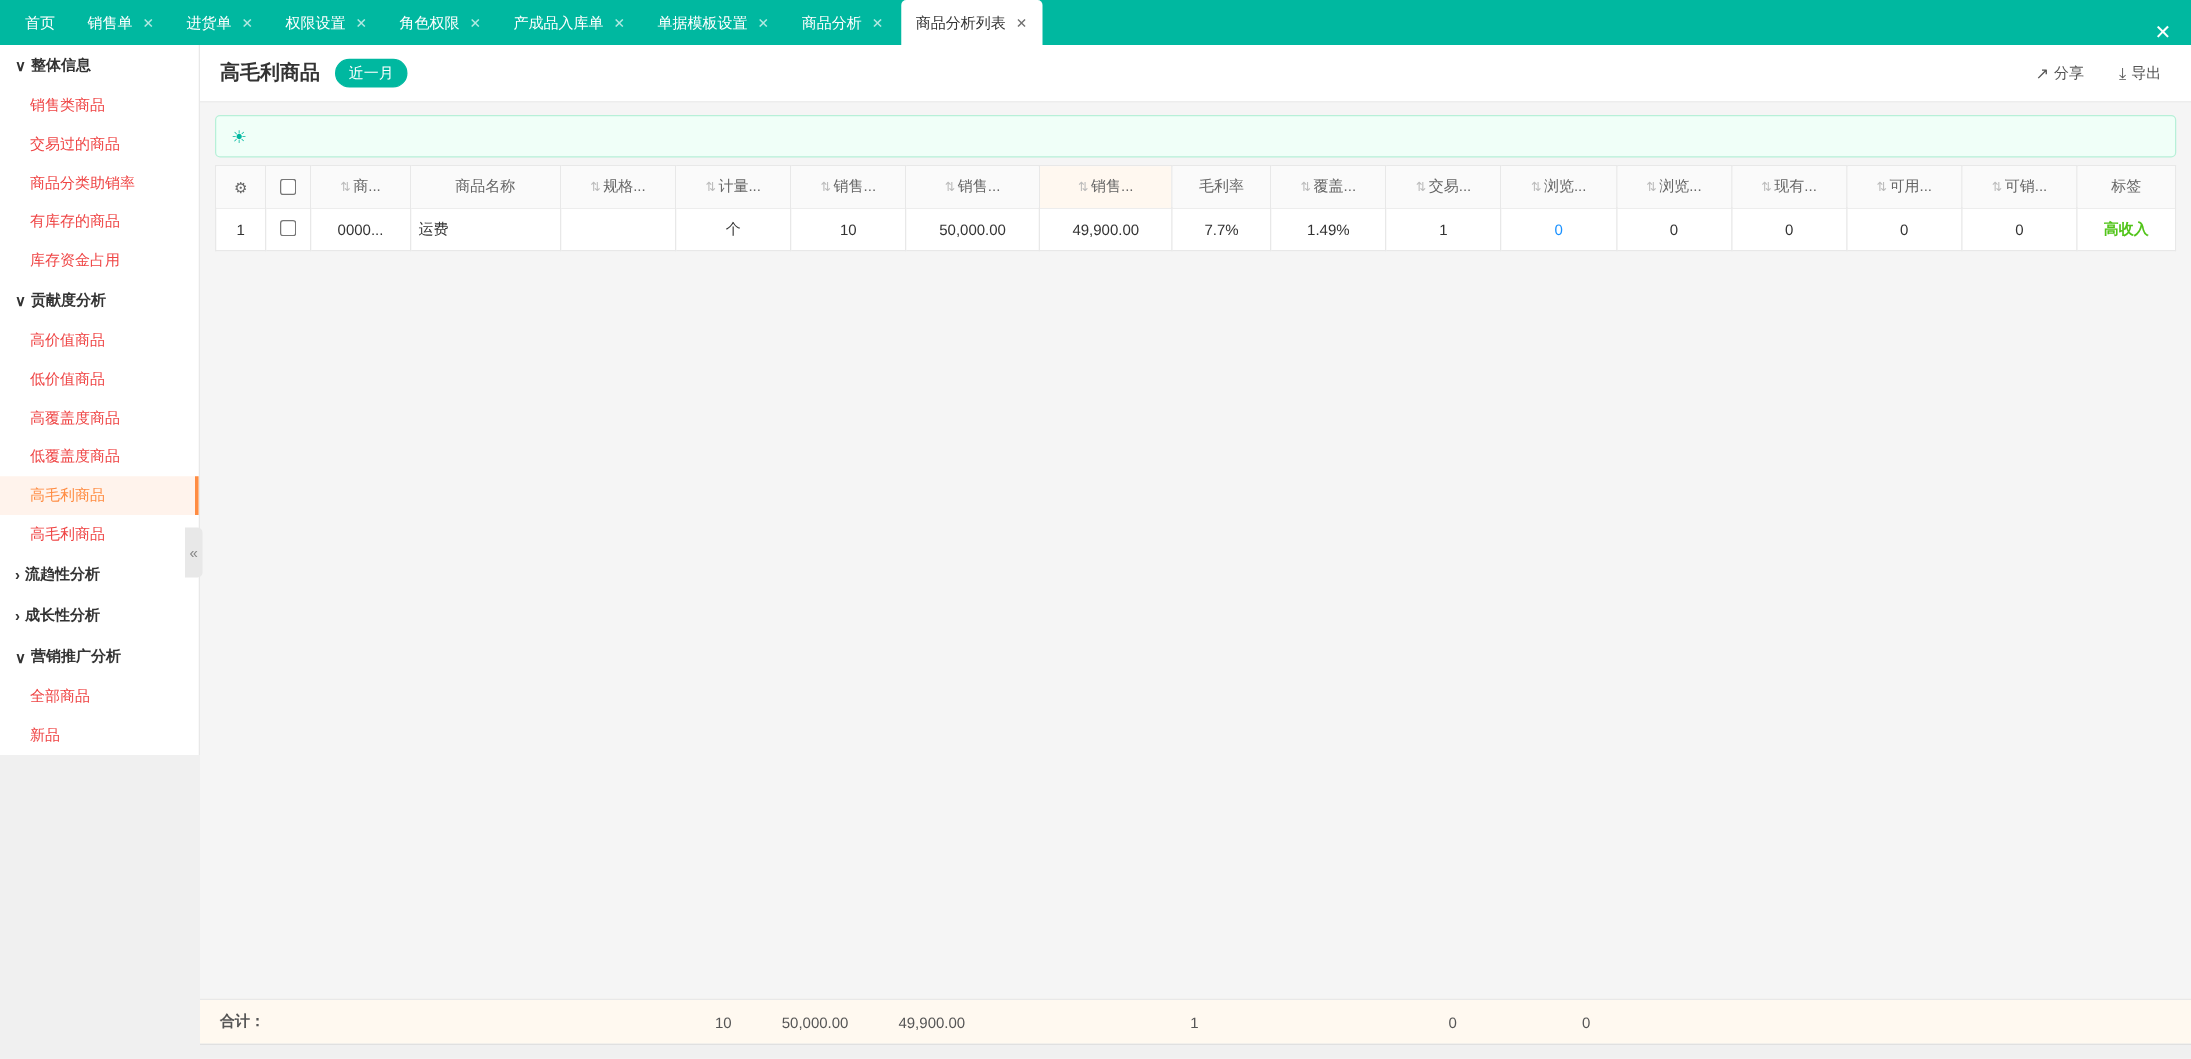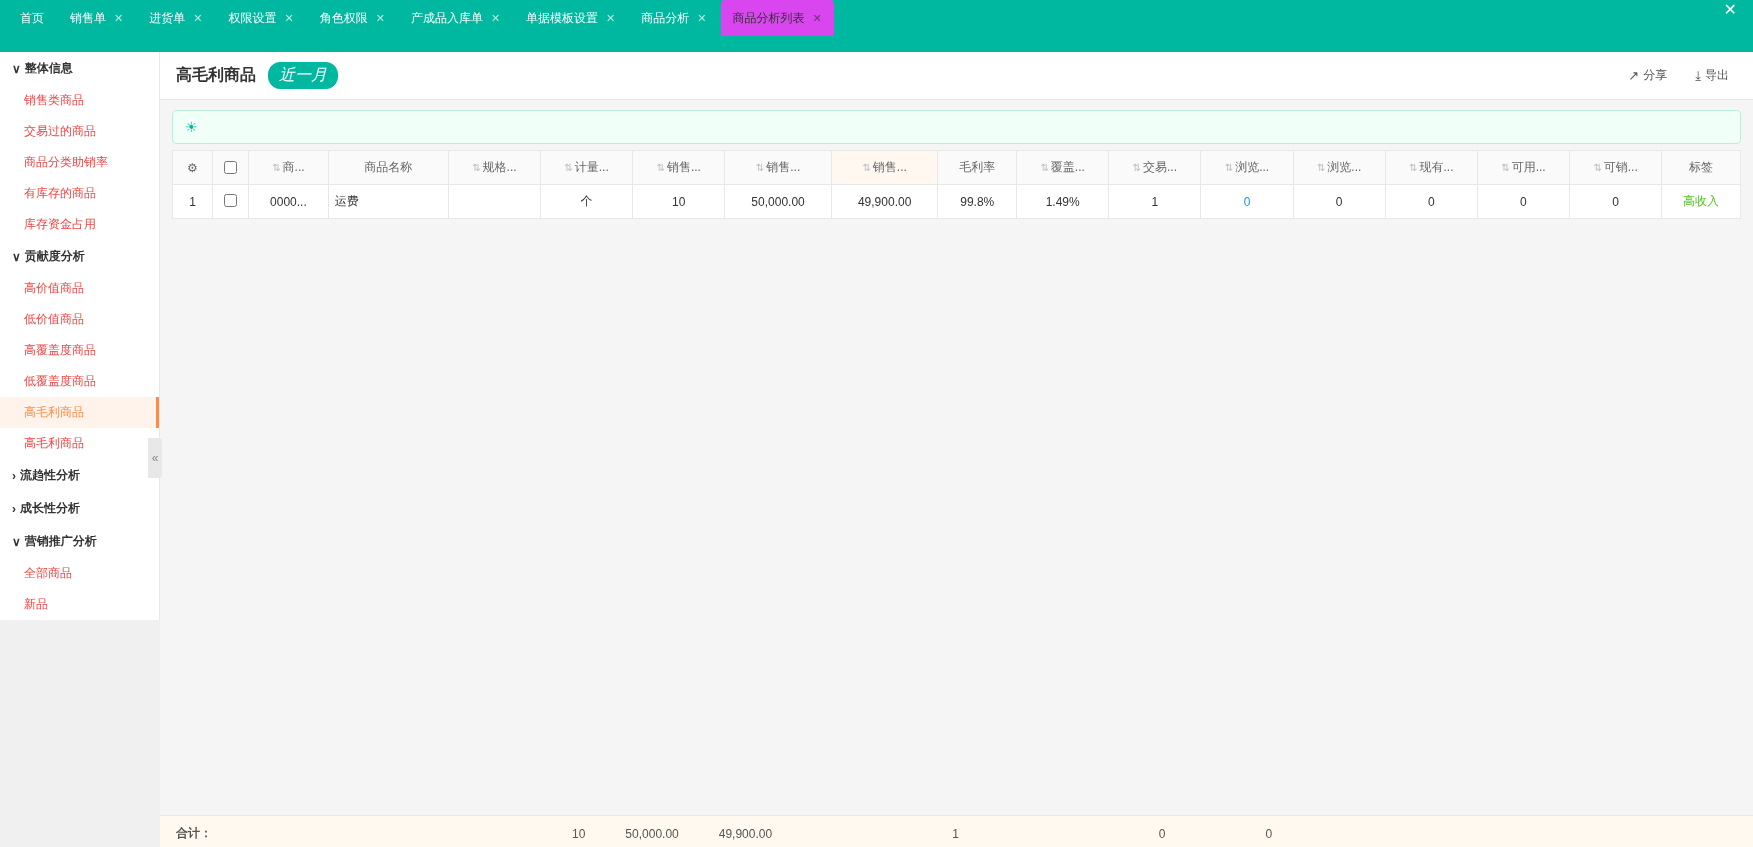--- a/index.html
+++ b/index.html
@@ -1,39 +1,39 @@
 <!DOCTYPE html>
 <html><head>
   <meta charset="utf-8">
   <style>
     * { box-sizing: border-box; margin: 0; padding: 0; font-family: 'Microsoft YaHei', Arial, sans-serif; font-size: 12px; }
     body { background: #f0f0f0; overflow: hidden; width: 1753px; height: 847px; }
 
     
     .top-nav {
       display: flex;
-      align-items: flex-start;
+      align-items: flex-end;
       background: #00b8a0;
-      height: 52px;
+      height: 36px;
       padding: 0 8px;
       gap: 2px;
     }
     .nav-item {
       display: flex;
       align-items: center;
       padding: 0 12px;
       height: 36px;
       color: #fff;
       cursor: pointer;
       white-space: nowrap;
       font-size: 13px;
       gap: 4px;
     }
     .nav-item.active {
-      background: #d946ef;
+      background: #ffffff;
       color: #333;
       border-radius: 4px 4px 0 0;
     }
     .nav-close {
       font-size: 11px;
       margin-left: 4px;
       opacity: 0.7;
       cursor: pointer;
     }
     .spacer { flex: 1; }
@@ -123,22 +123,21 @@
       font-weight: bold;
       color: #333;
     }
     .filter-btn {
       background: #e8f9f5;
       color: #00b8a0;
       border: 1px solid #00b8a0;
       border-radius: 12px;
       padding: 2px 10px;
       cursor: pointer;
-      font-size: 16px;
-      font-style: italic;
+      font-size: 12px;
     }
     .filter-btn.active {
       background: #00b8a0;
       color: #fff;
     }
     .search-box {
       display: flex;
       align-items: center;
       border: 1px solid #ddd;
       border-radius: 4px;
@@ -217,21 +216,21 @@
       align-items: center;
       justify-content: center;
       gap: 2px;
     }
     tbody td {
       border: 1px solid #e8e8e8;
       padding: 8px 6px;
       color: #333;
       text-align: center;
     }
-    .tag-high { color: #52c41a; font-weight: normal; }
+    .tag-high { color: #52c41a; font-weight: bold; }
     .col-sort { color: #bbb; font-size: 10px; cursor: pointer; }
 
     
     .table-footer {
       display: flex;
       align-items: center;
       background: #fff9f0;
       border-top: 1px solid #e8e8e8;
       padding: 8px 16px;
       gap: 20px;
@@ -508,21 +507,21 @@
             <td>
               <input type="checkbox" style="">
             </td>
             <td>0000...</td>
             <td class="col-name">运费</td>
             <td></td>
             <td>个</td>
             <td>10</td>
             <td>50,000.00</td>
             <td>49,900.00</td>
-            <td>99.8%</td>
+            <td>7.7%</td>
             <td>1.49%</td>
             <td>1</td>
             <td>
               <a style="color:#1890ff; cursor:pointer;">0</a>
             </td>
             <td>0</td>
             <td>0</td>
             <td>0</td>
             <td>0</td>
             <td>

